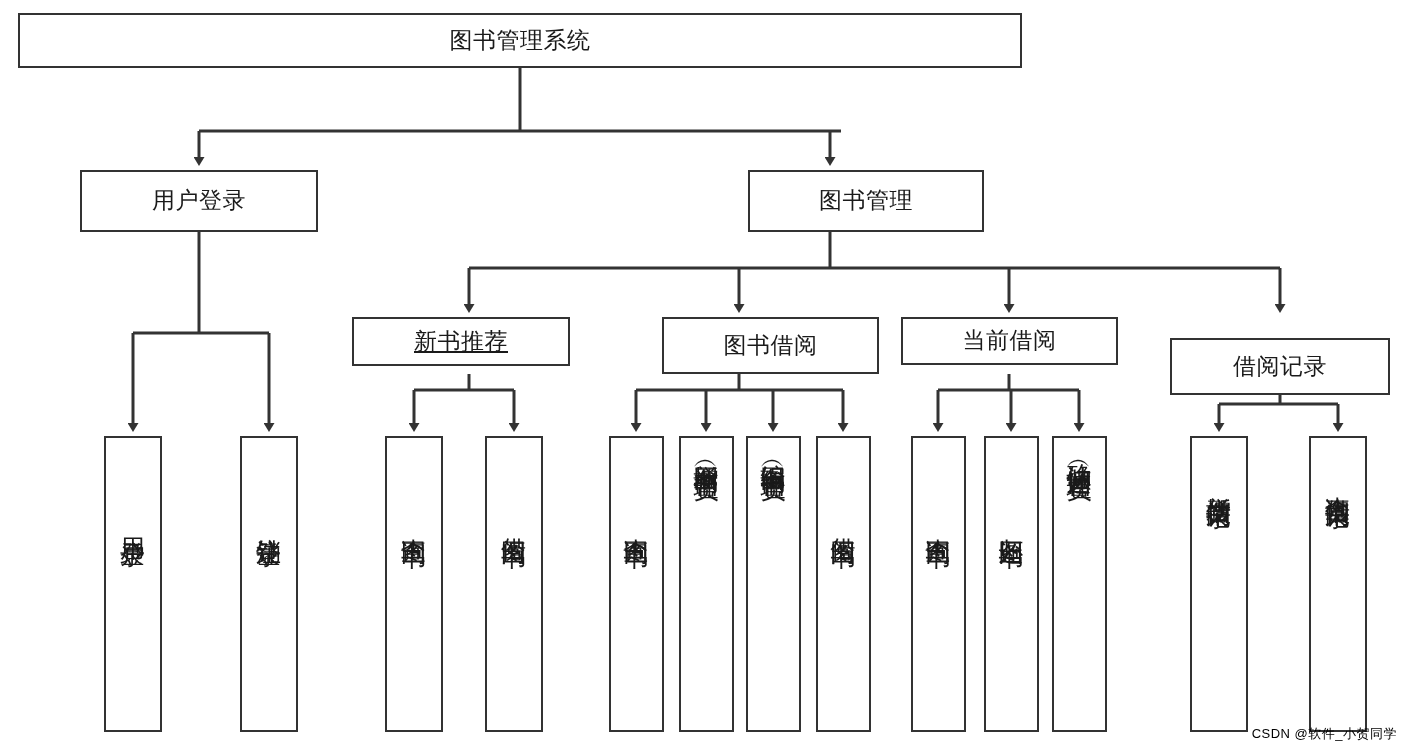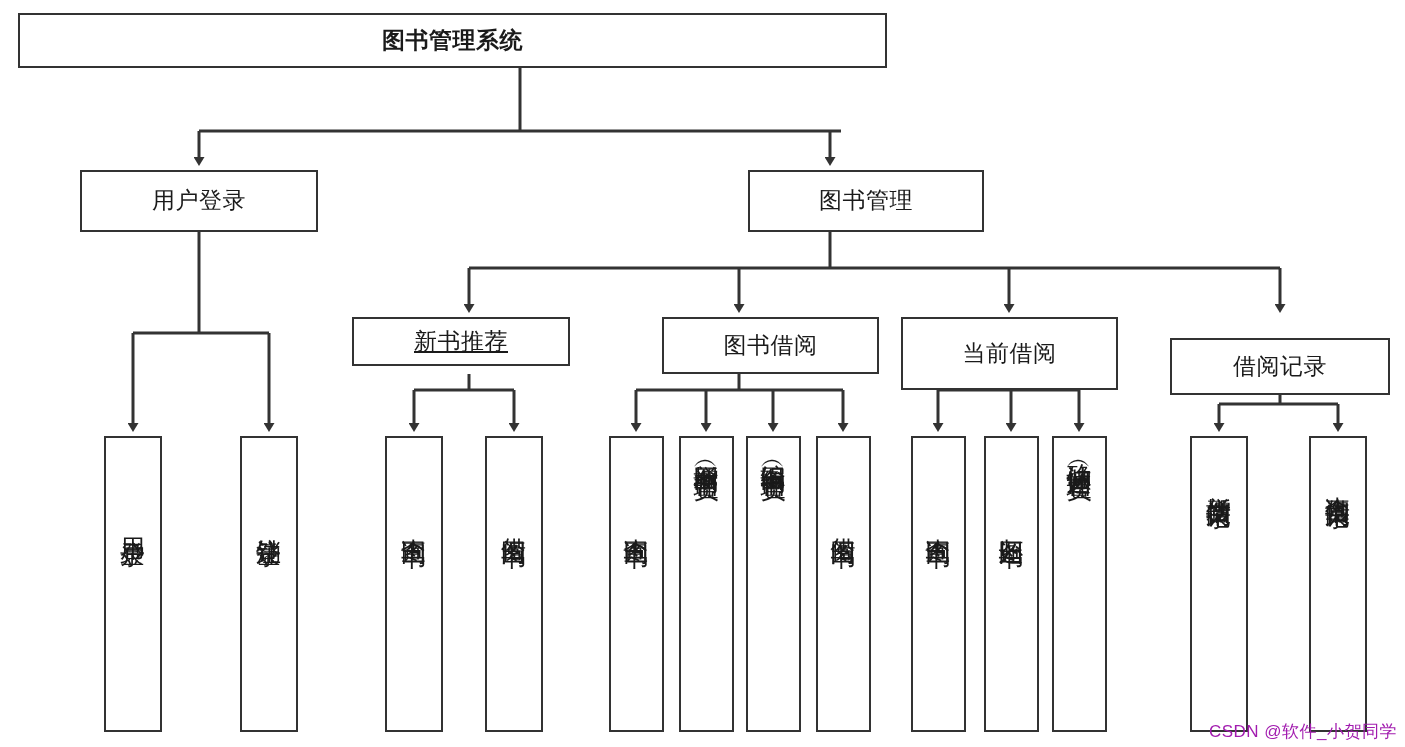--- a/index.html
+++ b/index.html
@@ -49,22 +49,22 @@
     letter-spacing: 2px;
     justify-content: flex-start;
     align-items: center;
     padding-top: 6px;
     text-align: left;
   }
   #watermark {
     position: absolute;
     right: 8px;
     bottom: 4px;
-    font-size: 17px;
-    color: #a21caf;
+    font-size: 13px;
+    color: #000000;
     letter-spacing: 0.5px;
     white-space: nowrap;
     font-family: "Liberation Sans", "DejaVu Sans", sans-serif;
   }
 </style>
 </head>
 <body>
 
 <div id="canvas">
 
@@ -111,28 +111,28 @@
       <path d="M1011,390 L1011,424" marker-end="url(#arrow)"></path>
       <path d="M1079,390 L1079,424" marker-end="url(#arrow)"></path>
 
       <path d="M1280,374 L1280,404"></path>
       <path d="M1219,404 L1338,404"></path>
       <path d="M1219,404 L1219,424" marker-end="url(#arrow)"></path>
       <path d="M1338,404 L1338,424" marker-end="url(#arrow)"></path>
     </g>
   </svg>
 
-  <div class="node node-h" style="left:18px;top:13px;width:869px;height:55px;font-weight:bold;">图书管理系统</div>
+  <div class="node node-h" style="left:18px;top:13px;width:1004px;height:55px;">图书管理系统</div>
 
   <div class="node node-h" style="left:80px;top:170px;width:238px;height:62px;">用户登录</div>
   <div class="node node-h" style="left:712px;top:170px;width:236px;height:62px;margin-left:36px;">图书管理</div>
 
   <div class="node node-h" style="left:352px;top:317px;width:218px;height:49px;text-decoration:underline;">新书推荐</div>
   <div class="node node-h" style="left:662px;top:317px;width:217px;height:57px;">图书借阅</div>
-  <div class="node node-h" style="left:901px;top:317px;width:217px;height:73px;">当前借阅</div>
+  <div class="node node-h" style="left:901px;top:317px;width:217px;height:48px;">当前借阅</div>
   <div class="node node-h" style="left:1170px;top:330px;width:220px;height:57px;margin-top:8px;">借阅记录</div>
 
   <div class="node node-v" style="left:104px;top:436px;width:58px;height:296px;padding-top:80px;">用户登录</div>
   <div class="node node-v" style="left:240px;top:436px;width:58px;height:296px;padding-top:80px;">注销登录</div>
 
   <div class="node node-v" style="left:385px;top:436px;width:58px;height:296px;padding-top:80px;">查询图书</div>
   <div class="node node-v" style="left:485px;top:436px;width:58px;height:296px;padding-top:80px;">借阅图书</div>
 
   <div class="node node-v" style="left:609px;top:436px;width:55px;height:296px;padding-top:80px;">查询图书</div>
   <div class="node node-v" style="left:679px;top:436px;width:55px;height:296px;padding-top:6px;">新增图书（管理员）</div>

